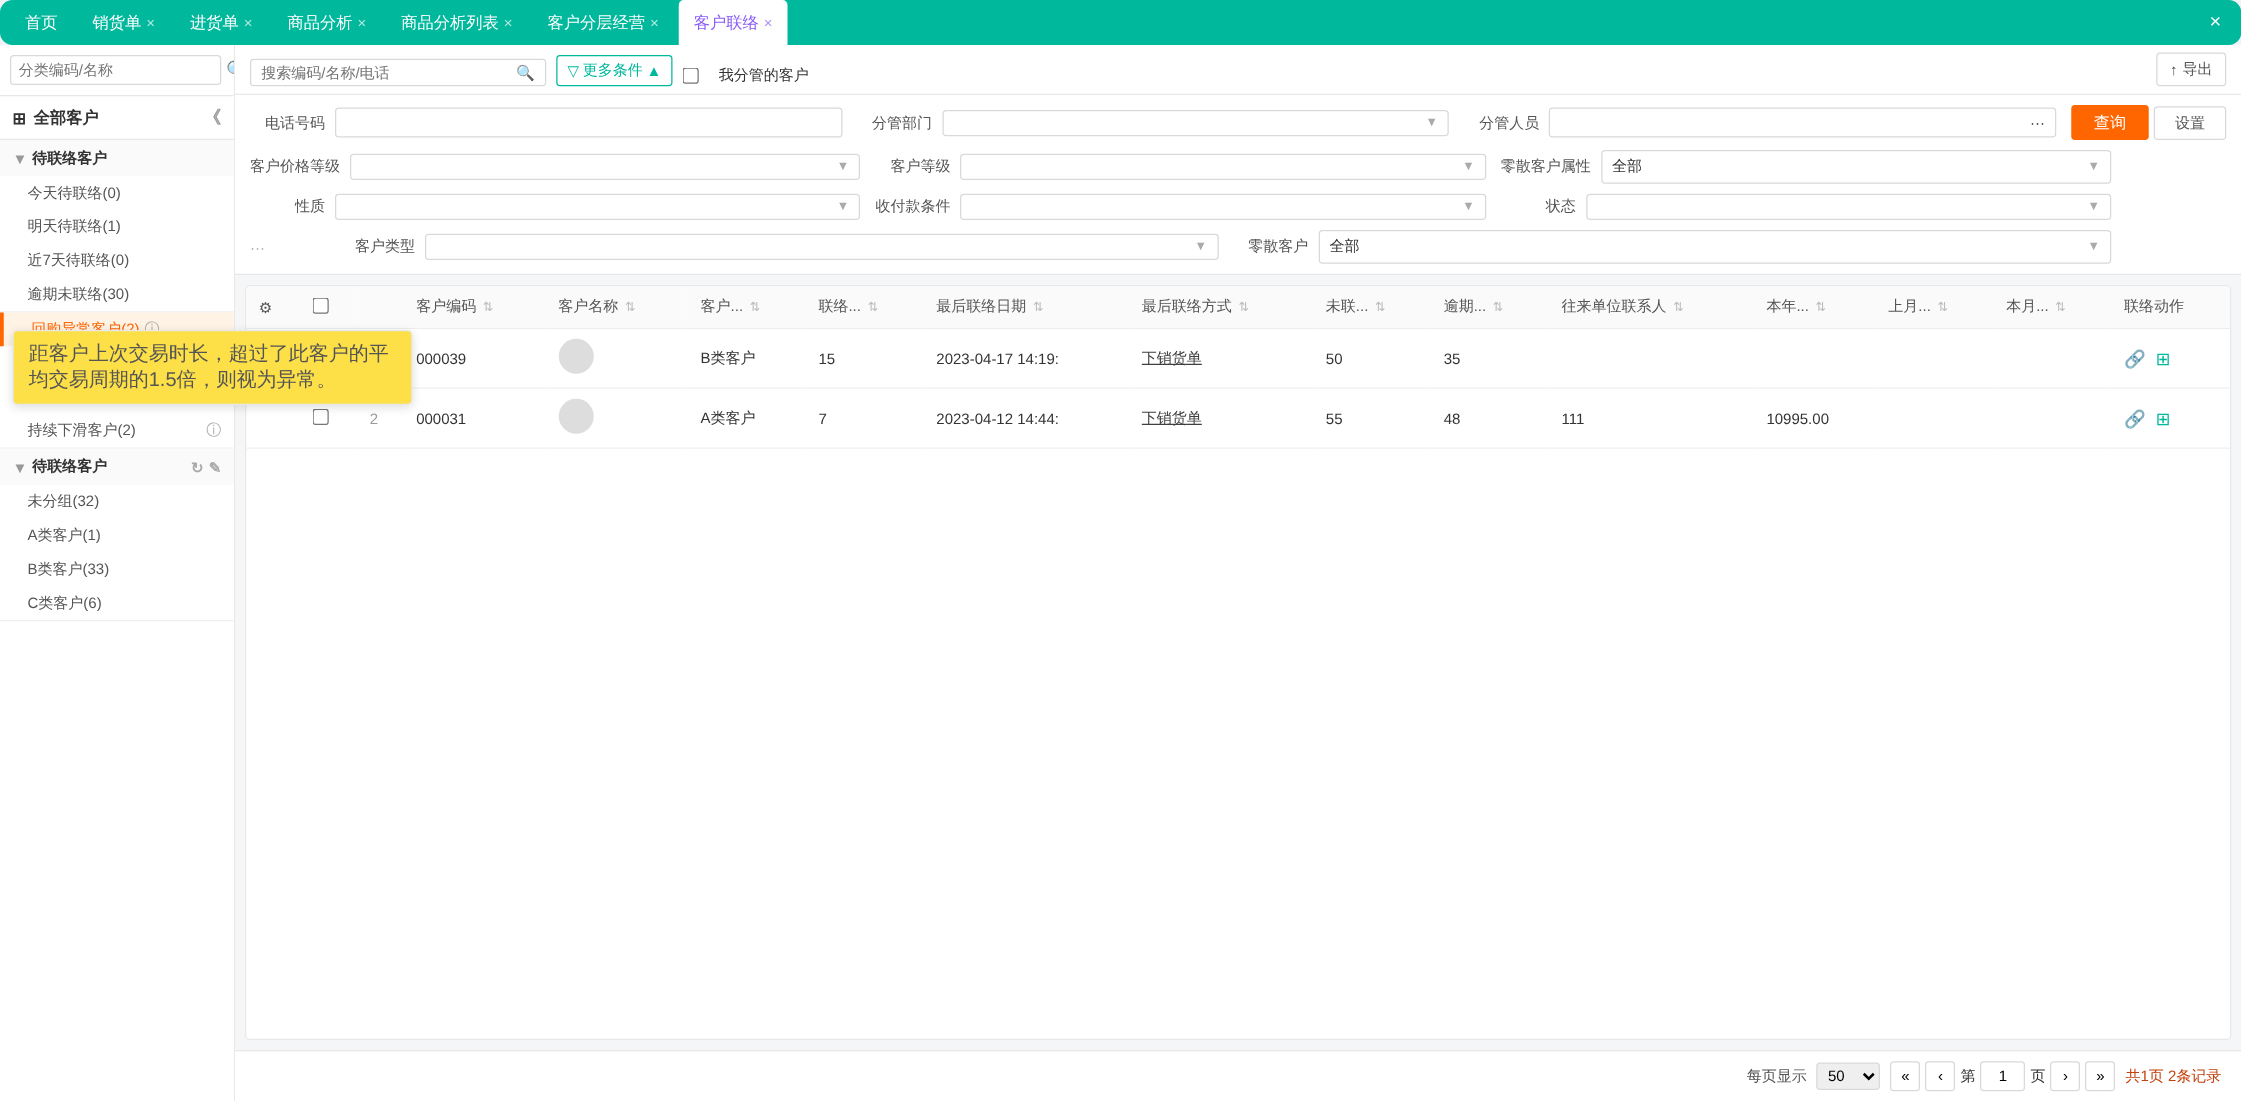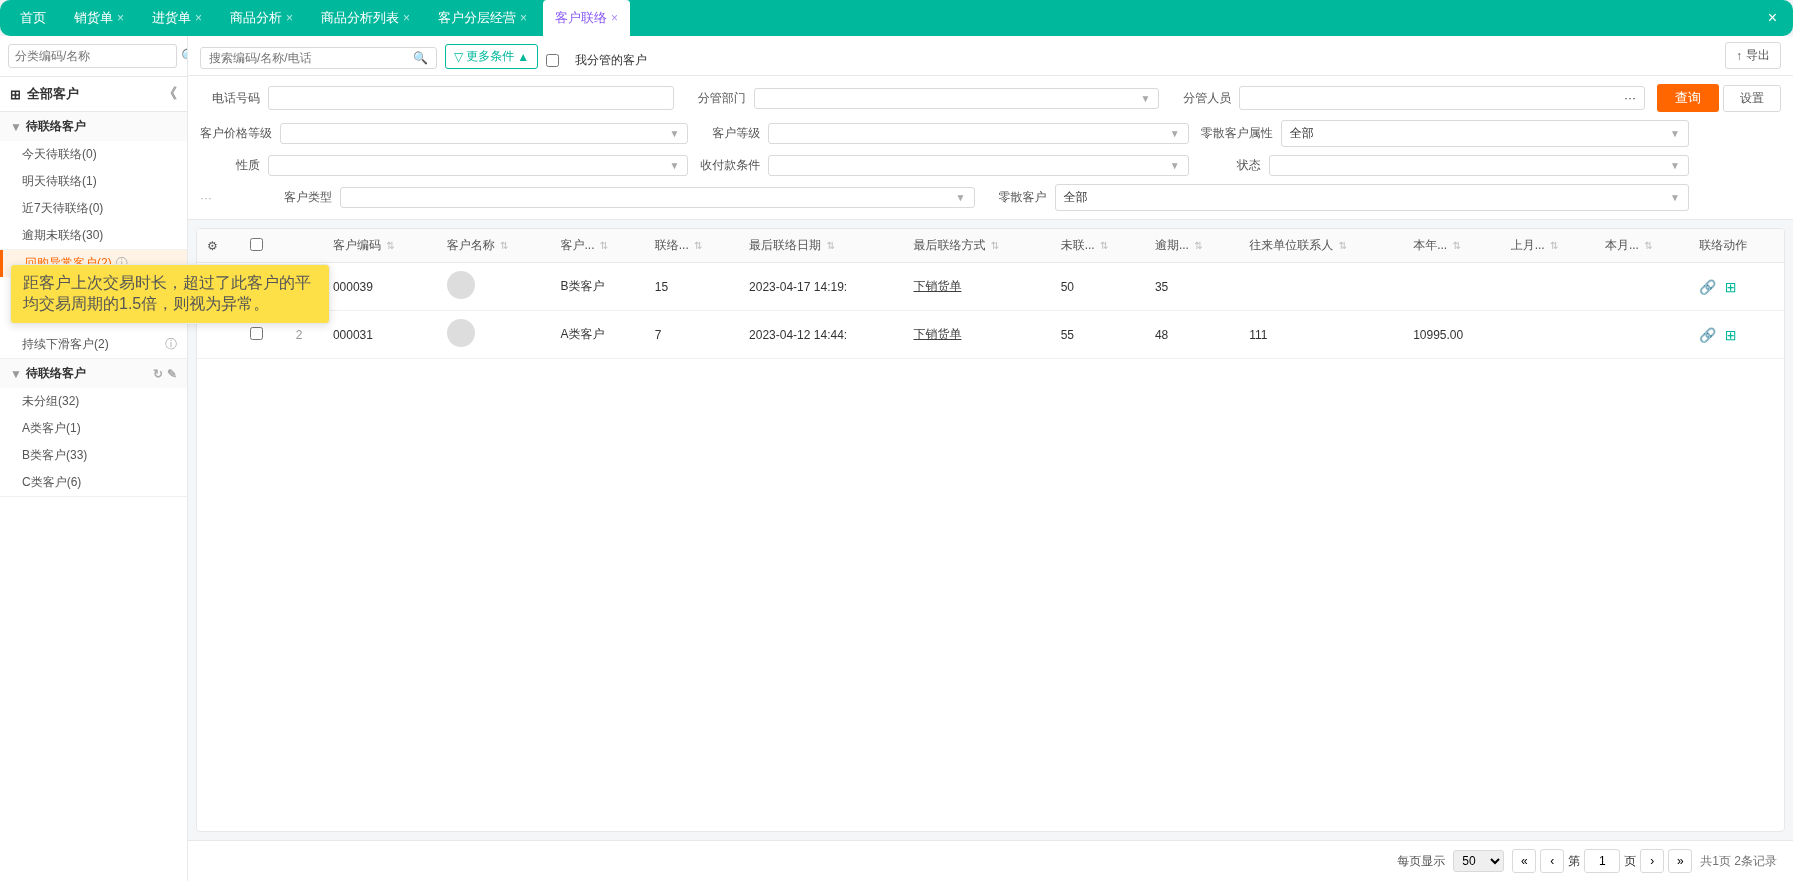--- a/index.html
+++ b/index.html
@@ -178,21 +178,21 @@
     .page-nav { display: flex; align-items: center; gap: 4px; }
     .page-nav button {
       border: 1px solid #d9d9d9; background: #fff; border-radius: 3px;
       width: 24px; height: 24px; cursor: pointer; font-size: 12px;
       display: flex; align-items: center; justify-content: center;
     }
     .page-input {
       border: 1px solid #d9d9d9; border-radius: 3px; width: 36px;
       height: 24px; text-align: center; font-size: 12px;
     }
-    .total-records { color: #737373; text-align: center; }
+    .total-records { color: #c2410c; text-align: center; }
 
     
     ::-webkit-scrollbar { width: 6px; height: 6px; }
     ::-webkit-scrollbar-track { background: #f1f1f1; }
     ::-webkit-scrollbar-thumb { background: #ccc; border-radius: 3px; }
   </style>
 </head>
 <body>
 
 <div class="top-nav">

